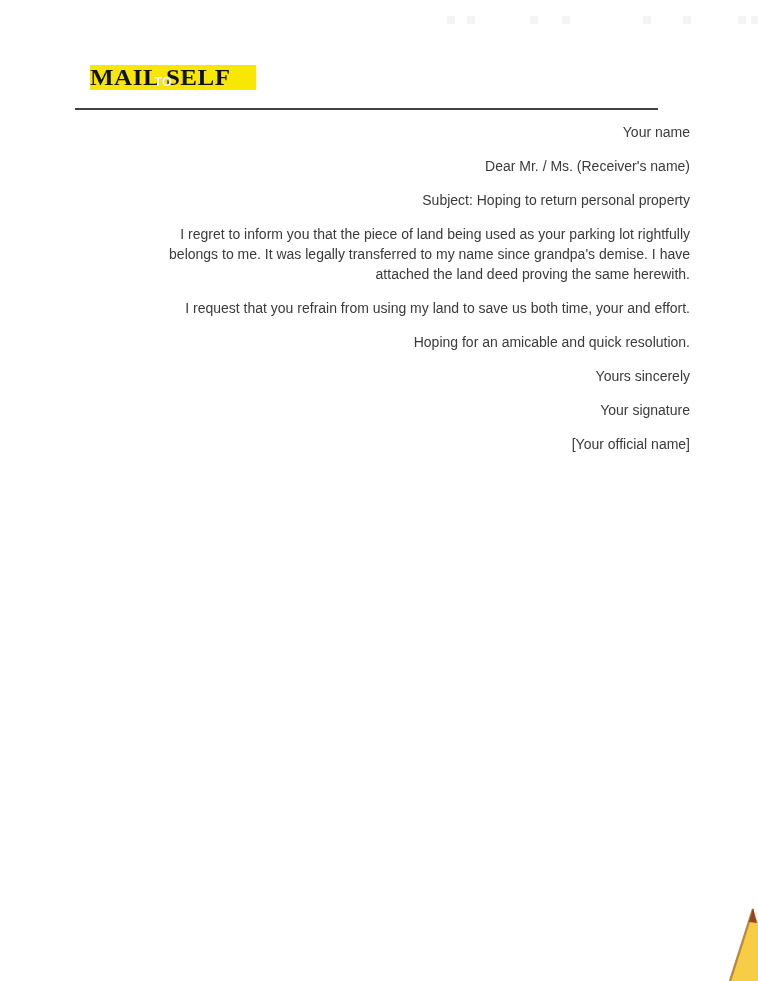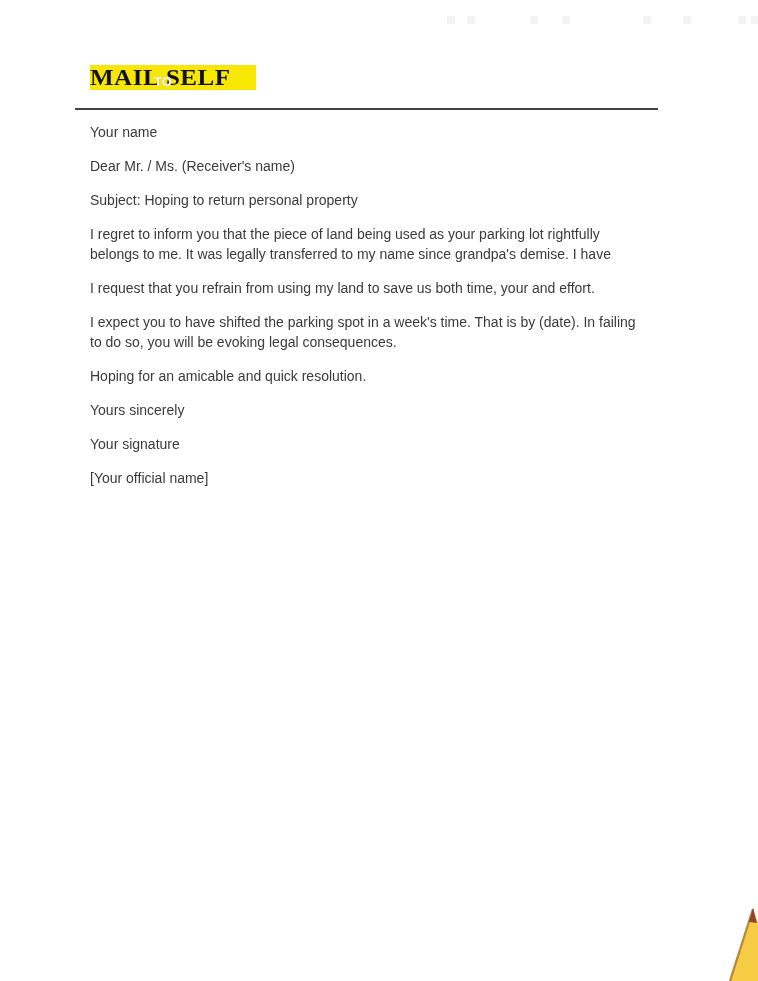--- a/index.html
+++ b/index.html
@@ -73,20 +73,21 @@
     position: absolute;
     left: 90px;
     top: 122px;
     width: 600px;
     color: var(--body-text, #3a3a3a);
     font-size: 14px;
     line-height: 20px;
   }
   .letter p {
     margin: 0 0 14px 0;
+    text-align: right;
   }
   .ln {
     display: block;
     white-space: nowrap;
   }
 
   
   .corner-ribbon {
     position: absolute;
     right: 0;
@@ -123,28 +124,25 @@
   </header>
 
   <main class="letter">
     <p>Your name</p>
     <p>Dear Mr. / Ms. (Receiver's name)</p>
     <p>Subject: Hoping to return personal property</p>
 
     <p>
       <span class="ln">I regret to inform you that the piece of land being used as your parking lot rightfully</span>
       <span class="ln">belongs to me. It was legally transferred to my name since grandpa's demise. I have</span>
+      <span class="ln">attached the land deed proving the same herewith.</span>
     </p>
 
     <p>I request that you refrain from using my land to save us both time, your and effort.</p>
 
-    <p>
-      <span class="ln">I expect you to have shifted the parking spot in a week's time. That is by (date). In failing</span>
-      <span class="ln">to do so, you will be evoking legal consequences.</span>
-    </p>
 
     <p>Hoping for an amicable and quick resolution.</p>
 
     <p>Yours sincerely</p>
     <p>Your signature</p>
     <p>[Your official name]</p>
   </main>
 
   <svg class="corner-ribbon" width="40" height="90" viewBox="0 0 40 90" aria-hidden="true">
     <polygon class="fill" points="35,18 40,32 40,90 12,90"></polygon>

